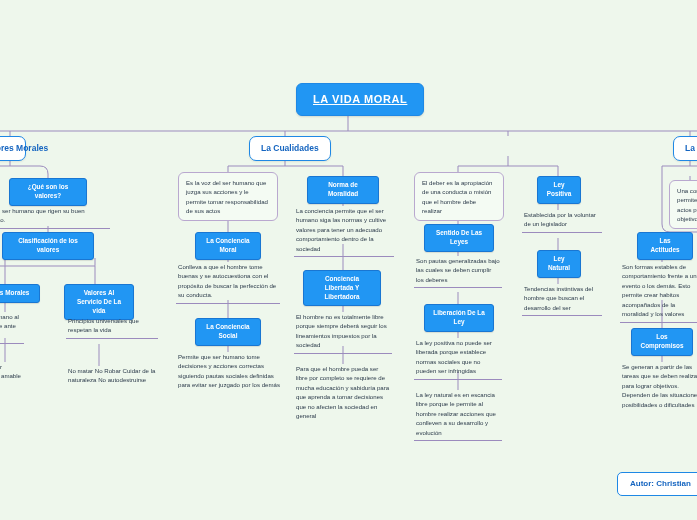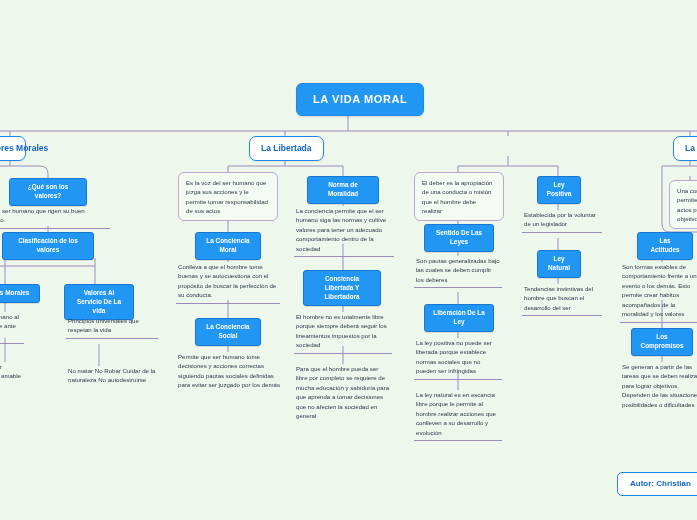--- a/index.html
+++ b/index.html
@@ -41,20 +41,21 @@
     border: 1px solid #1e88e5;
     border-radius: 6px;
     color: #ffffff;
     font-weight: bold;
     font-size: 11px;
     letter-spacing: 0.6px;
     text-align: center;
     padding: 9px 16px 10px 16px;
     white-space: nowrap;
     box-shadow: 0 1px 2px rgba(0,0,0,0.12);
+    text-decoration: underline;
   }
   
   .branch {
     background: #ffffff;
     border: 1.6px solid #1e88e5;
     border-radius: 7px;
     color: #1565c0;
     font-weight: bold;
     font-size: 8.5px;
     text-align: center;
@@ -174,21 +175,21 @@
       <path d="M662,248 L662,262"></path>
       <path d="M662,300 L662,328"></path>
       <path d="M662,348 L662,362"></path>
     </g>
   </svg>
 
   <div class="node root" style="left:296px; top:83px;">LA VIDA MORAL</div>
 
   <div class="node branch" style="left:-46px; top:136px; width:72px; text-align:right;">Los Valores Morales</div>
 
-  <div class="node branch" style="left:249px; top:136px;">La Libertada</div>
+  <div class="node branch" style="left:249px; top:136px;">La Cualidades</div>
 
 
   <div class="node branch" style="left:673px; top:136px;">La Conducta</div>
 
   <div class="node tag" style="left:9px; top:178px; width:78px;">¿Qué son los valores?</div>
 
   <div class="node note" style="left:-42px; top:206px; width:152px;">Cualidades del ser humano que rigen su buen comportamiento.</div>
 
   <div class="node tag" style="left:2px; top:232px; width:92px;">Clasificación de los valores</div>
 

